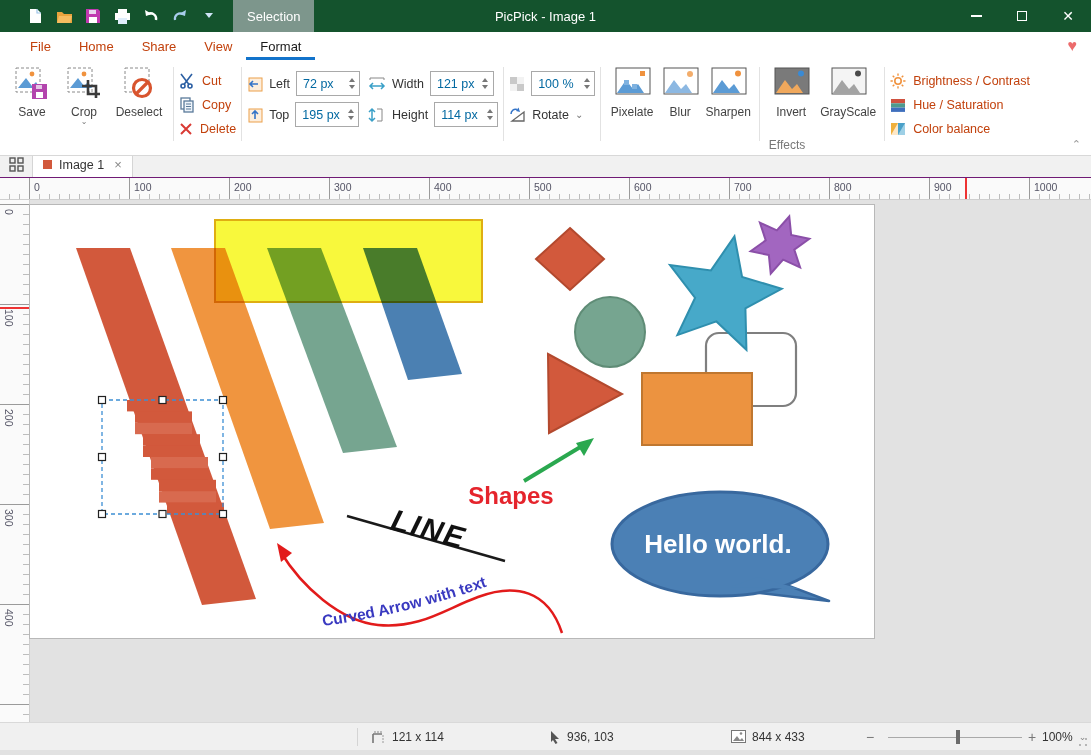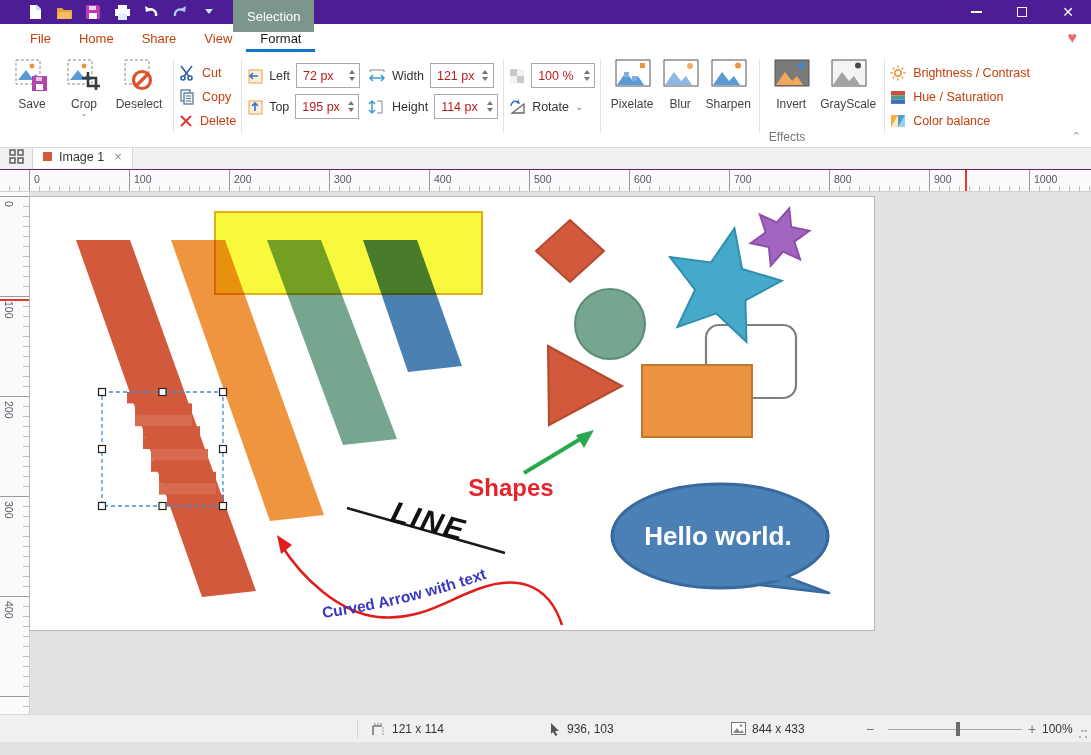--- a/index.html
+++ b/index.html
@@ -1,20 +1,20 @@
 <!DOCTYPE html>
 <html><head>
 <meta charset="utf-8">
 <style>
   * { margin:0; padding:0; box-sizing:border-box; }
   html,body { width:1091px; height:755px; overflow:hidden;
     font-family:"Liberation Sans", sans-serif; background:#e2e2e2; }
 
   
-  .titlebar { position:relative; height:24px; background:#4c1d95; display:flex; align-items:center; color:#fff; }
+  .titlebar { position:relative; height:32px; background:#14532d; display:flex; align-items:center; color:#fff; }
   .qat { display:flex; align-items:center; gap:11px; padding-left:26px; z-index:2; }
   .qat .qbtn { width:18px; height:18px; display:flex; align-items:center; justify-content:center; }
   .floating-tab { position:absolute; left:233px; top:0; height:32px; padding:0 14px; background:#7d968c;
     display:flex; align-items:center; font-size:13px; color:#fff; z-index:3; }
   .win-title { position:absolute; left:0; right:0; text-align:center; font-size:13px; z-index:1; }
   .winbtns { margin-left:auto; display:flex; z-index:2; }
   .winbtn { width:46px; height:32px; display:flex; align-items:center; justify-content:center; }
   .mini-bar { width:11px; height:1.5px; background:#fff; }
   .maxi-box { width:10px; height:10px; border:1.3px solid #fff; }
   .close-x { font-size:14px; line-height:1; }
@@ -30,21 +30,21 @@
     display:flex; align-items:flex-start; padding:5px 0 0 6px; }
   .rdivider { width:1px; background:#e2e2e2; height:74px; margin:2px 5px 0 5px; flex:none; }
   .bigbtn { width:52px; text-align:center; font-size:12px; color:#444; padding-top:1px; flex:none; }
   .bigbtn .bicon { width:36px; height:36px; margin:0 auto 3px auto; }
   .chev { color:#777; font-size:8px; line-height:5px; }
   .smallcol { display:flex; flex-direction:column; gap:7px; padding-top:7px; font-size:12.5px; color:#c2410c; flex:none; }
   .smallitem { display:flex; align-items:center; gap:7px; height:17px; white-space:nowrap; }
   .fieldcol { display:flex; flex-direction:column; gap:6px; padding-top:6px; flex:none; }
   .fieldrow { display:flex; align-items:center; gap:6px; font-size:12.5px; color:#333; height:25px; white-space:nowrap; }
   .spinbox { border:1px solid #a9a9a9; background:#fff; width:64px; height:25px; display:flex; align-items:center;
-    padding-left:6px; font-size:12.5px; color:#b91c1c; }
+    padding-left:6px; font-size:12.5px; color:#0369a1; }
   .spin { margin-left:auto; width:15px; height:100%; display:flex; flex-direction:column; align-items:center;
     justify-content:center; gap:3px; }
   .tri-up { width:0; height:0; border-left:3.5px solid transparent; border-right:3.5px solid transparent; border-bottom:4px solid #777; }
   .tri-dn { width:0; height:0; border-left:3.5px solid transparent; border-right:3.5px solid transparent; border-top:4px solid #777; }
   .grouplabel { position:absolute; left:744px; bottom:3px; width:86px; text-align:center; font-size:12px; color:#777; }
   .collapse { position:absolute; right:10px; bottom:4px; color:#999; font-size:11px; }
 
   
   .tabstrip { height:22px; background:#f1f1f1; display:flex; align-items:flex-end; border-bottom:1px solid #701a75; }
   .gridbtn { width:32px; height:26px; display:flex; align-items:center; justify-content:center; }
@@ -135,20 +135,21 @@
     </span>
     <span class="qbtn">
       <svg width="8" height="6" viewBox="0 0 8 6">
           <path d="M0 0h8L4 5z" fill="#cfe4f6"></path>
         </svg>
     </span>
   </div>
   <div class="floating-tab">
     <span>Selection</span>
   </div>
+  <div class="win-title">PicPick - Image 1</div>
   <div class="winbtns">
     <div class="winbtn">
         <span class="mini-bar"></span>
       </div>
     <div class="winbtn">
         <span class="maxi-box"></span>
       </div>
     <div class="winbtn">
         <span class="close-x">✕</span>
       </div>

